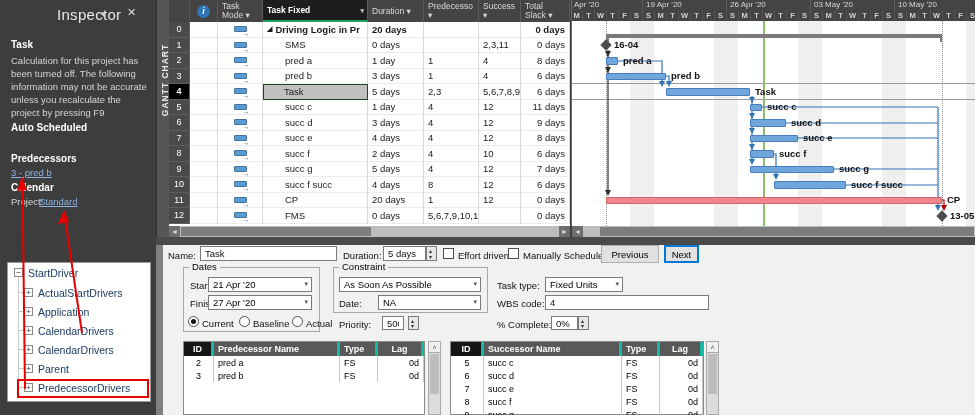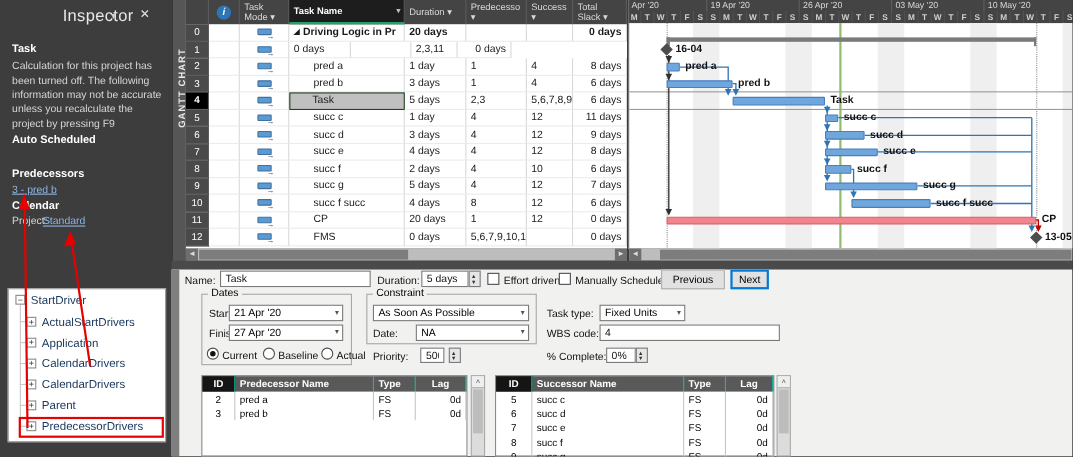--- a/index.html
+++ b/index.html
@@ -92,21 +92,21 @@
   .radio { position:absolute; width:11px; height:11px; border-radius:50%; background:#fff; border:1px solid #4d4d4d; }
   .radio.on::after { content:""; position:absolute; left:2px; top:2px; width:5px; height:5px; border-radius:50%; background:#111; }
   .fbtn { position:absolute; height:18px; background:#e1e1e1; border:1px solid #adadad; font-size:9.5px; font-family:"Liberation Sans",sans-serif; cursor:pointer; }
   .fbtn.default { border:2px solid #0078d7; }
 
   
   .mini { position:absolute; top:341px; background:#fff; border:1px solid #8a8a8a; font-size:9px; }
   .mrow { display:flex; height:13.2px; }
   .mrow.mh { background:#595959; color:#fff; height:14px; font-weight:bold; }
   .mc { border-right:1px solid #c6c6c6; padding:0 4px; display:flex; align-items:center; white-space:nowrap; overflow:hidden; }
-  .mh .mc { border-right:1px solid #14b8a6; }
+  .mh .mc { border-right:3px solid #14b8a6; }
   .mh .mc.mid { background:#151515; justify-content:center; }
   .mc.r { justify-content:flex-end; }
   .mc.ctr { justify-content:center; }
   .vsb { position:absolute; top:341px; width:13px; height:74px; background:#dcdcdc; border:1px solid #aaa; }
   .vsb .up { position:absolute; top:0; left:0; width:11px; height:11px; background:#efefef; color:#555; font-size:7px; text-align:center; line-height:11px; border-bottom:1px solid #aaa; }
   .vsb .vthumb { position:absolute; top:12px; left:1px; width:9px; height:40px; background:#bdbdbd; }
 
   
   #tree { position:absolute; left:7px; top:262px; width:144px; height:140px; background:#fff; border:1px solid #9a9a9a; overflow:hidden; }
   .titem { position:absolute; font-size:10.5px; color:#17365d; white-space:nowrap; }
@@ -142,21 +142,21 @@
     <div id="grid-header">
       <div class="h" id="h-num"></div>
       <div class="h" id="h-info">
         <span class="icircle">i</span>
       </div>
       <div class="h" id="h-mode">
         <span>Task</span>
           <span>Mode ▾</span>
       </div>
       <div class="h" id="h-name">
-        <span>Task Name</span>
+        <span>Task Fixed</span>
         <span class="caret">▾</span>
       </div>
       <div class="h" id="h-dur">
           <span>Duration ▾</span>
         </div>
       <div class="h" id="h-pred">
           <span>Predecesso ▾</span>
         </div>
       <div class="h" id="h-succ">
           <span>Success ▾</span>
@@ -180,20 +180,23 @@
           <div class="c dur sum">20 days</div>
           <div class="c pred"></div>
           <div class="c succ"></div>
           <div class="c slack sum">0 days</div>
         </div>
         <div class="grow">
           <div class="c num">1</div>
           <div class="c info"></div>
           <div class="c mode">
             <span class="mico"></span>
+          </div>
+          <div class="c name">
+            <span>SMS</span>
           </div>
           <div class="c dur">0 days</div>
           <div class="c pred"></div>
           <div class="c succ">2,3,11</div>
           <div class="c slack">0 days</div>
         </div>
         <div class="grow">
           <div class="c num">2</div>
           <div class="c info"></div>
           <div class="c mode">

